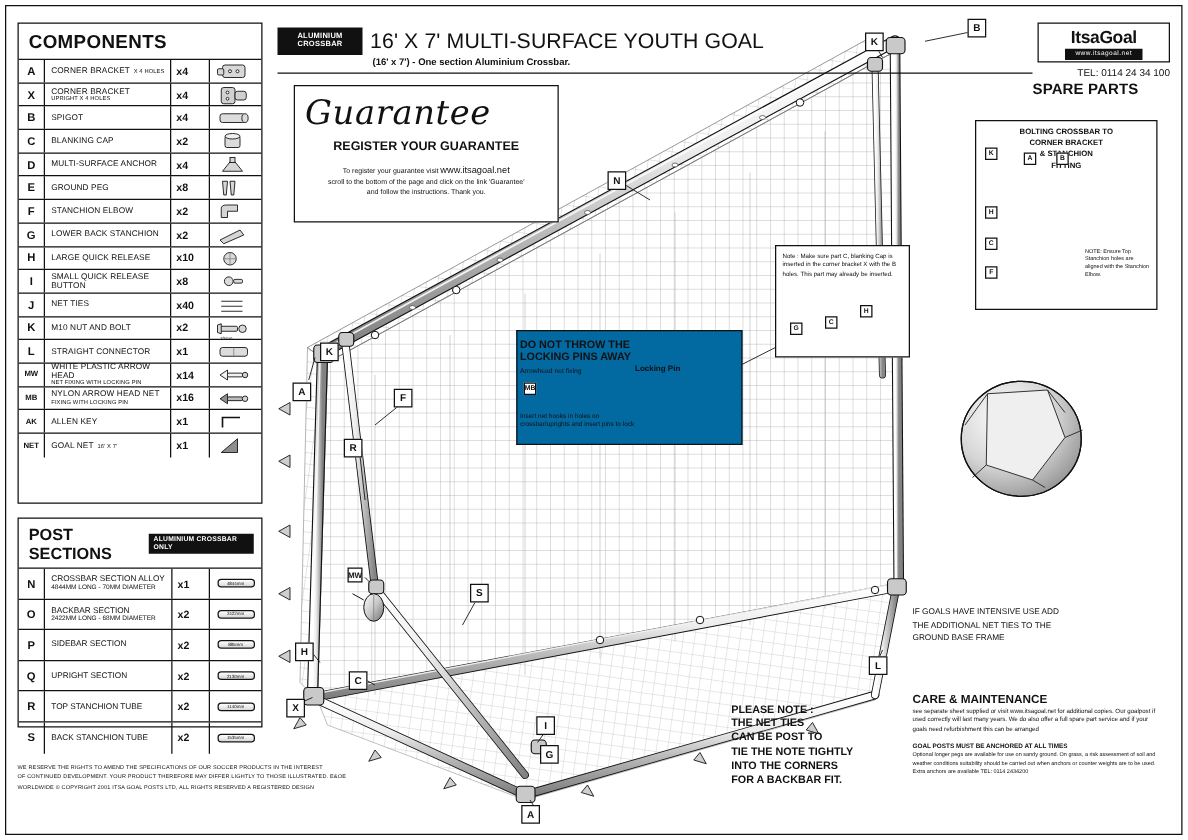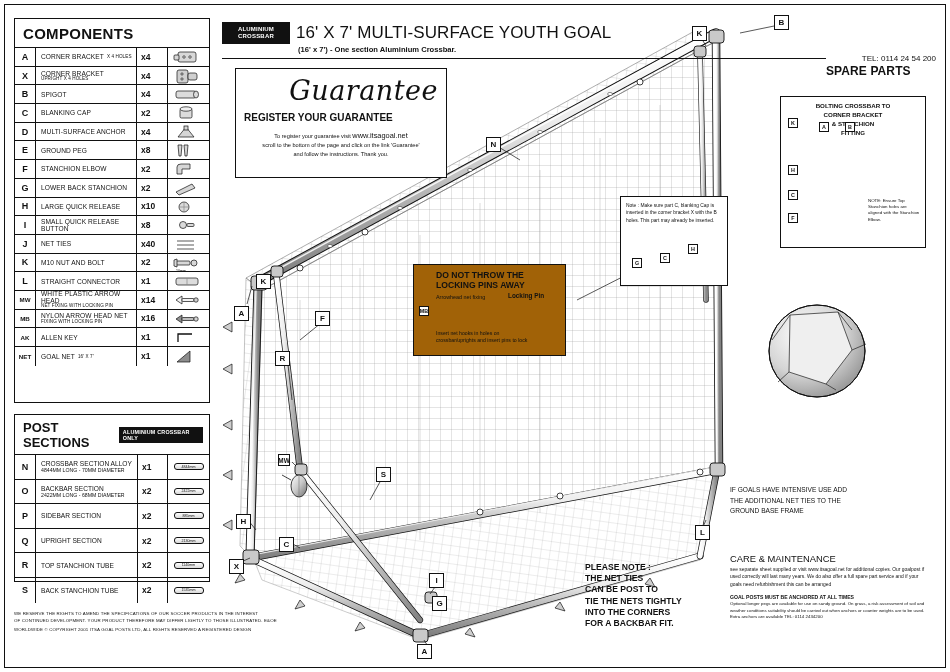--- a/index.html
+++ b/index.html
@@ -152,25 +152,25 @@
     text-align:left; font-size:12px; font-weight:bold; letter-spacing:.1px;
   }
 
   
   .guarantee {
     position:absolute; left:235px; top:68px; width:212px; height:110px;
     border:1.2px solid #111; background:#fff; padding:6px 8px;
   }
   .g-script {
     font-family:"DejaVu Serif", serif; font-style:italic;
-    font-size:27px; text-align:right; line-height:1; margin-top:2px;
+    font-size:27px; text-align:left; line-height:1; margin-top:2px;
     letter-spacing:.5px;
   }
   .g-reg {
-    text-align:left; font-size:10px; font-weight:bold; margin-top:8px;
+    text-align:center; font-size:10px; font-weight:bold; margin-top:8px;
   }
   .g-body {
     font-size:5.6px; line-height:1.55; text-align:center; margin-top:7px;
   }
   .g-body .url { font-size:7.4px; }
 
   
   .note-cap {
     position:absolute; left:620px; top:196px; width:108px; height:90px;
     border:1px solid #111; background:#fff; padding:5px 5px;
@@ -186,41 +186,41 @@
     text-align:center; font-size:6.2px; font-weight:bold;
     line-height:1.45; padding:5px 4px 3px;
   }
   .bolt-note {
     position:absolute; right:5px; bottom:24px; width:52px;
     font-size:4.4px; line-height:1.45;
   }
 
   
   .lock-box {
-    position:absolute; left:413px; top:264px; width:153px; height:92px;
-    border:1.2px solid #111; background:#a16207; padding:5px 22px;
+    position:absolute; left:413px; top:264px; width:181px; height:92px;
+    border:1.2px solid #111; background:#0369a1; padding:5px 2px;
   }
   .lock-title { font-size:8.6px; font-weight:bold; line-height:1.2; }
   .lock-sub { font-size:5.4px; margin-top:3px; }
   .lock-foot { font-size:5.2px; line-height:1.5; margin-top:4px; }
   .lock-pin-label { font-size:6.4px; font-weight:bold; }
 
   
   .note-intensive {
     position:absolute; left:730px; top:485px; width:160px;
     font-size:6.6px; line-height:1.6;
   }
   .note-nettie {
     position:absolute; left:585px; top:562px; width:110px;
     font-size:8.6px; font-weight:bold; line-height:1.3;
   }
   .care {
     position:absolute; left:730px; top:553px; width:200px;
   }
-  .care h4 { margin:0; font-size:9.4px; font-weight:normal; }
+  .care h4 { margin:0; font-size:9.4px; font-weight:bold; }
   .care p { margin:2px 0 0; font-size:4.9px; line-height:1.5; }
   .care .gp { margin-top:6px; font-size:5.1px; font-weight:bold; }
   .care .gp-body { margin-top:1px; font-size:4.4px; line-height:1.5; }
 
   
   .callout {
     position:absolute; width:15px; height:15px;
     border:1.1px solid #111; background:#fff;
     display:flex; align-items:center; justify-content:center;
     font-size:8px; font-weight:bold; z-index:40;
@@ -821,21 +821,25 @@
   </div>
 
   <div class="hdr-tag">
     <span>ALUMINIUM</span>
     <span>CROSSBAR</span>
   </div>
   <div class="hdr-title">16' X 7' MULTI-SURFACE YOUTH GOAL</div>
   <div class="hdr-sub">(16' x 7') - One section Aluminium Crossbar.</div>
   <div class="hdr-rule"></div>
 
-  <div class="tel">TEL: 0114 24 54 200</div>
+  <div class="logo-box">
+    <div class="logo-main">ItsaGoal</div>
+    <div class="logo-url">www.itsagoal.net</div>
+  </div>
+  <div class="tel">TEL: 0114 24 34 100</div>
   <div class="spare">SPARE PARTS</div>
 
   <div class="guarantee">
     <div class="g-script">Guarantee</div>
     <div class="g-reg">REGISTER YOUR GUARANTEE</div>
     <div class="g-body">
       <span>To register your guarantee visit</span>
       <span class="url">www.itsagoal.net</span><br>
       <span>scroll to the bottom of the page and click on the link 'Guarantee'</span><br>
       <span>and follow the instructions. Thank you.</span>
@@ -881,21 +885,21 @@
   <div class="note-intensive">
     <div>IF GOALS HAVE INTENSIVE USE ADD</div>
     <div>THE ADDITIONAL NET TIES TO THE</div>
     <div>GROUND BASE FRAME</div>
   </div>
 
   <div class="note-nettie">
     <div>PLEASE NOTE :</div>
     <div>THE NET TIES</div>
     <div>CAN BE POST TO</div>
-    <div>TIE THE NETS TIGHTLY</div>
+    <div>TIE THE NOTE TIGHTLY</div>
     <div>INTO THE CORNERS</div>
     <div>FOR A BACKBAR FIT.</div>
   </div>
 
   <div class="care">
     <h4>CARE &amp; MAINTENANCE</h4>
     <p>see separate sheet supplied or visit www.itsagoal.net for additional copies. Our goalpost if used correctly will last many years. We do also offer a full spare part service and if your goals need refurbishment this can be arranged</p>
     <div class="gp">GOAL POSTS MUST BE ANCHORED AT ALL TIMES</div>
     <div class="gp-body">Optional longer pegs are available for use on sandy ground. On grass, a risk assessment of soil and weather conditions suitability should be carried out when anchors or counter weights are to be used. Extra anchors are available TEL: 0114 2434200</div>
   </div>

